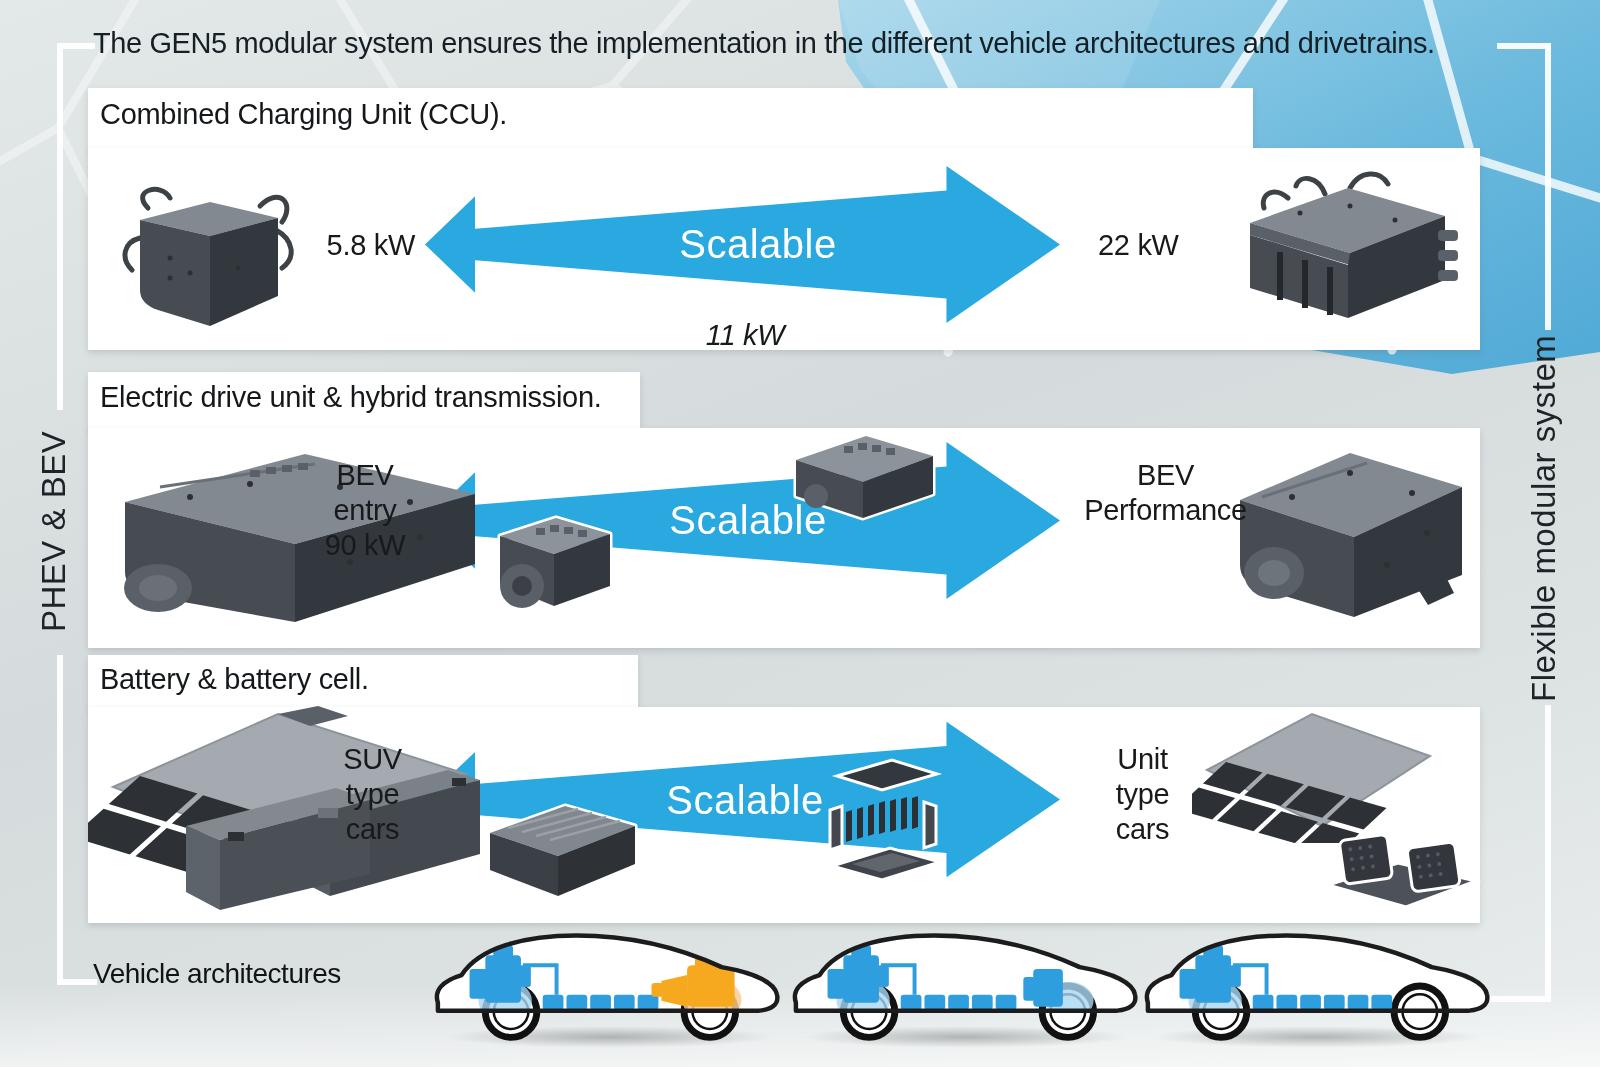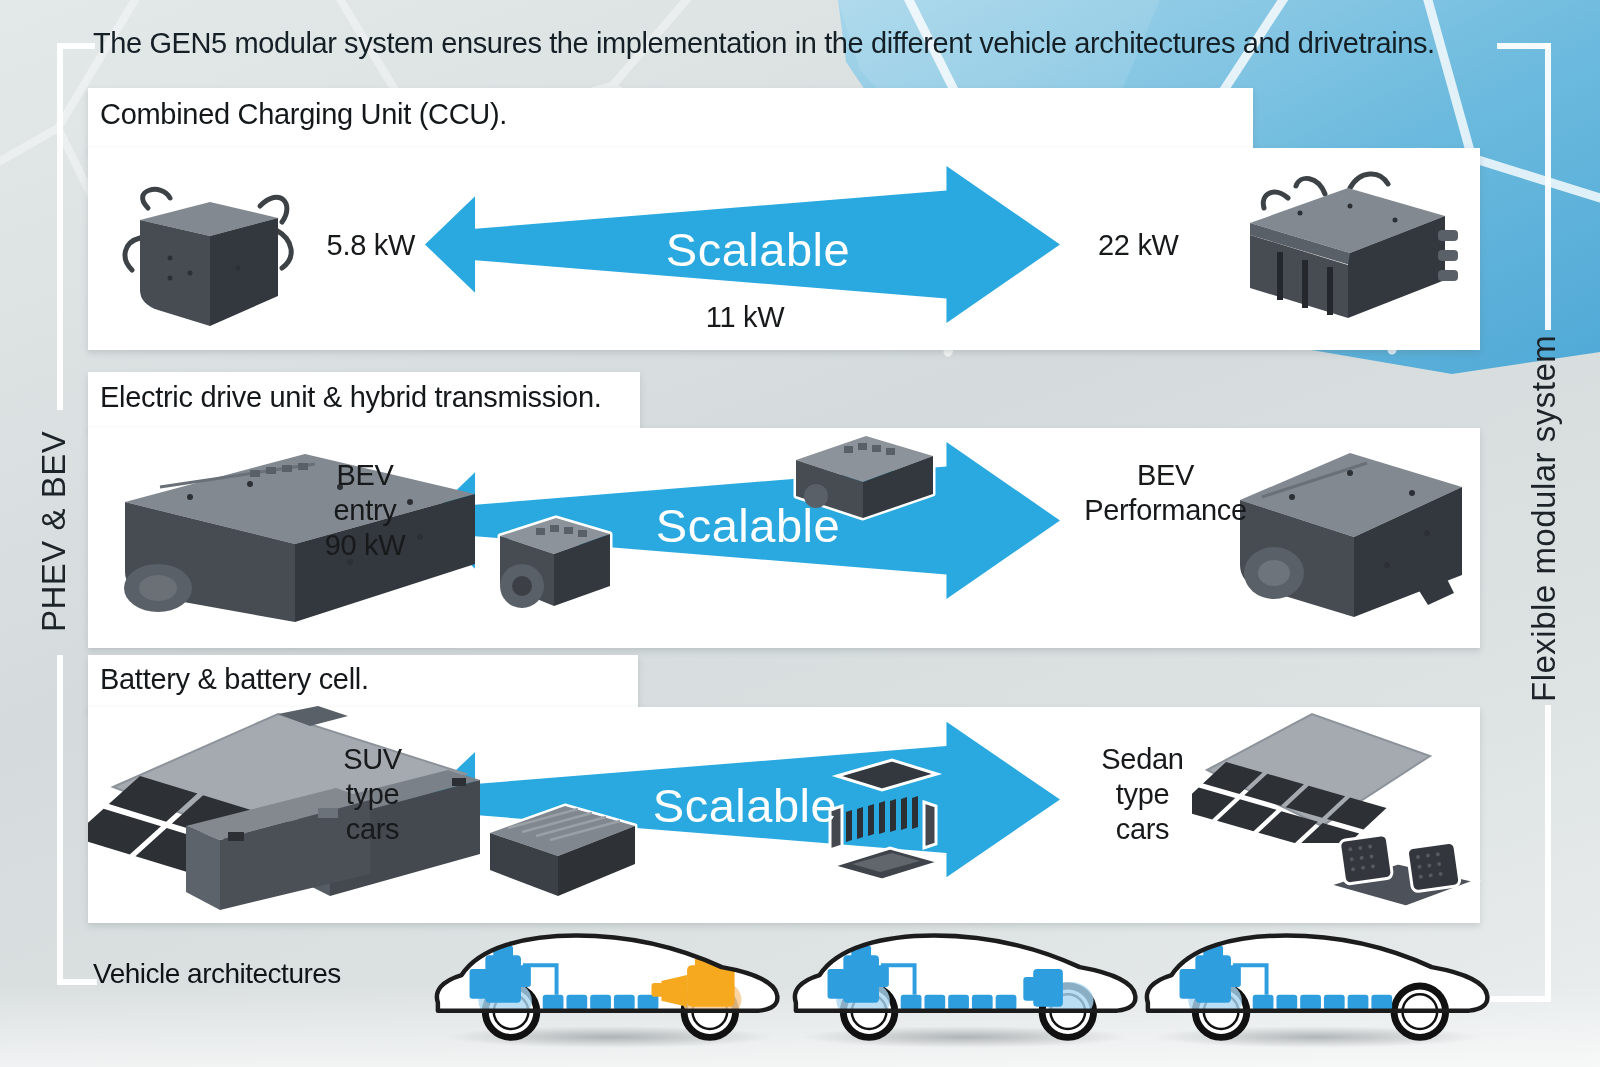--- a/index.html
+++ b/index.html
@@ -5,21 +5,21 @@
   html,body{margin:0;padding:0;background:#888;}
   .stage{position:relative;width:1600px;height:1067px;overflow:hidden;
     background:linear-gradient(160deg,#e3e8e8 0%,#d5dbdc 45%,#dde2e2 75%,#eaeeee 100%);
     font-family:"Liberation Sans",sans-serif;}
   .abs{position:absolute;}
   .panel{position:absolute;background:var(--panel-white,#fff);box-shadow:0 3px 6px rgba(95,105,110,.22);}
   .hdr{position:absolute;font-size:29px;color:#15181a;letter-spacing:-.3px;white-space:nowrap;}
   .val{position:absolute;font-size:29px;color:#17191b;letter-spacing:-.3px;line-height:35px;}
   .ctr{text-align:center;}
   .rgt{text-align:right;}
-  .scal{position:absolute;font-size:47px;color:#fff;text-align:center;letter-spacing:.5px;}
+  .scal{position:absolute;font-size:40px;color:#fff;text-align:center;letter-spacing:.5px;}
   .bracket{position:absolute;background:rgba(255,255,255,.93);}
   .vlabel{position:absolute;display:flex;align-items:center;justify-content:center;
     writing-mode:vertical-rl;transform:rotate(180deg);font-size:33px;color:#1d2429;letter-spacing:.5px;white-space:nowrap;}
   .title{position:absolute;font-size:29px;color:#141f26;letter-spacing:-.4px;white-space:nowrap;}
   .blabel{position:absolute;font-size:28px;color:#101417;letter-spacing:-.5px;white-space:nowrap;}
   .car-shadow{position:absolute;width:330px;height:22px;border-radius:50%;
     background:radial-gradient(ellipse,rgba(60,70,75,.35),rgba(60,70,75,0) 70%);}
   .arrow-poly{fill:var(--arrow-blue,#29A9E0);}
   .c-blue{fill:var(--component-blue,#2E9EDF);}
   .c-blue-lt{fill:var(--component-blue-light,#A9D6F1);}
@@ -138,21 +138,21 @@
         <rect x="208" y="82" width="20" height="11" rx="4"></rect>
         <rect x="208" y="102" width="20" height="11" rx="4"></rect>
       </g>
     <circle cx="70" cy="45" r="2.5" class="m-dark"></circle>
       <circle cx="120" cy="38" r="2.5" class="m-dark"></circle>
       <circle cx="165" cy="52" r="2.5" class="m-dark"></circle>
   </svg>
 
   <div class="val rgt" style="left:295px;top:228px;width:120px;">5.8 kW</div>
   <div class="scal" style="left:608px;top:222px;width:300px;">Scalable</div>
-  <div class="val ctr" style="left:655px;top:300px;width:180px;">11 kW</div>
+  <div class="val ctr" style="left:655px;top:318px;width:180px;font-style:italic;">11 kW</div>
   <div class="val" style="left:1098px;top:228px;width:130px;">22 kW</div>
 
   <svg class="abs" style="left:100px;top:432px;" width="395" height="205" viewBox="0 0 395 205">
     <path class="m-top" d="M25,70 L205,22 L375,62 L195,112 Z"></path>
     <path d="M60,55 L215,32" stroke="#6a7077" stroke-width="3" fill="none"></path>
     <g class="m-mid">
         <rect x="150" y="38" width="10" height="7"></rect>
         <rect x="166" y="35" width="10" height="7"></rect>
         <rect x="182" y="33" width="10" height="7"></rect>
         <rect x="198" y="31" width="10" height="7"></rect>
@@ -325,21 +325,21 @@
     </g>
   </svg>
 
   <div class="val ctr" style="left:310px;top:742px;width:125px;">
     <div>SUV</div>
     <div>type</div>
     <div>cars</div>
   </div>
   <div class="scal" style="left:595px;top:778px;width:300px;">Scalable</div>
   <div class="val ctr" style="left:1075px;top:742px;width:135px;">
-    <div>Sedan</div>
+    <div>Unit</div>
     <div>type</div>
     <div>cars</div>
   </div>
 
   <div class="blabel" style="left:93px;top:958px;">Vehicle architectures</div>
 
   <div class="car-shadow" style="left:445px;top:1026px;"></div>
   <div class="car-shadow" style="left:800px;top:1026px;"></div>
   <div class="car-shadow" style="left:1152px;top:1026px;"></div>
 

